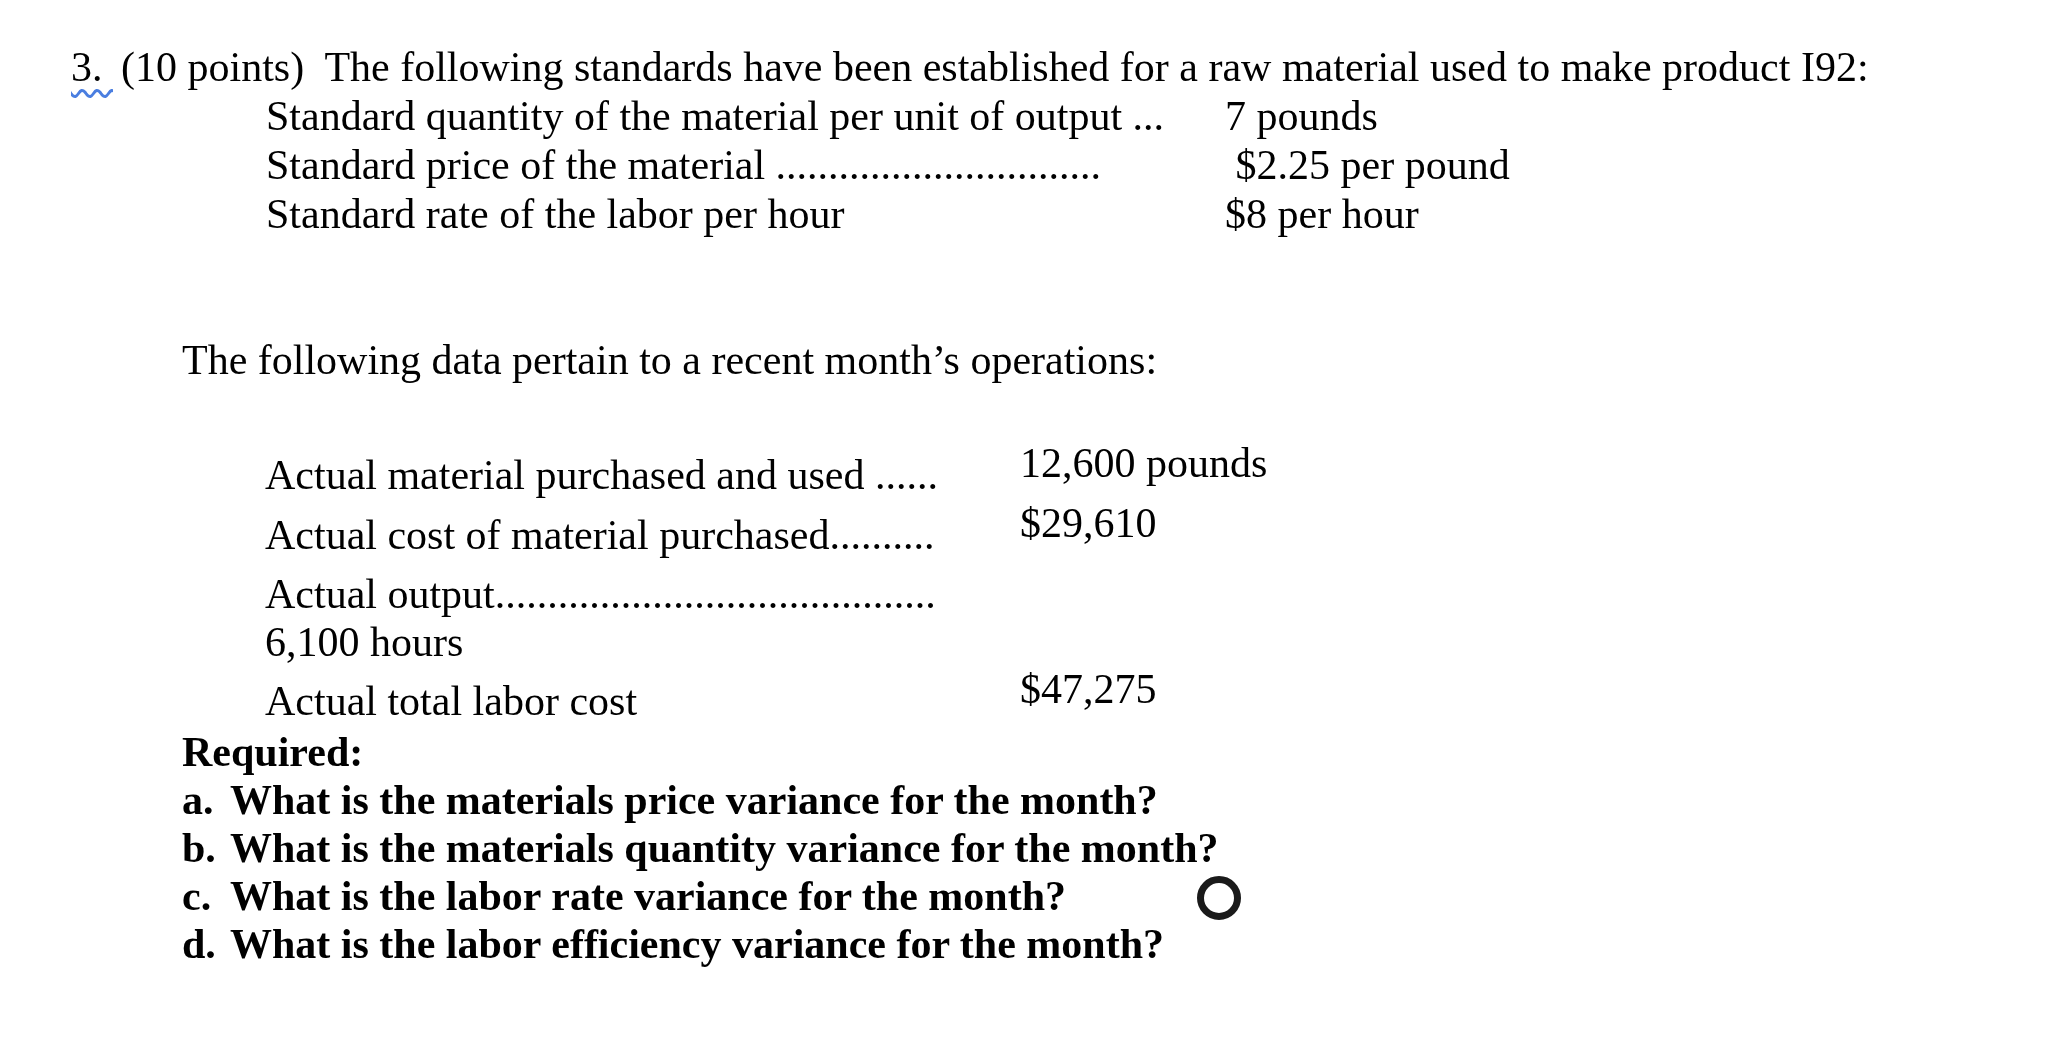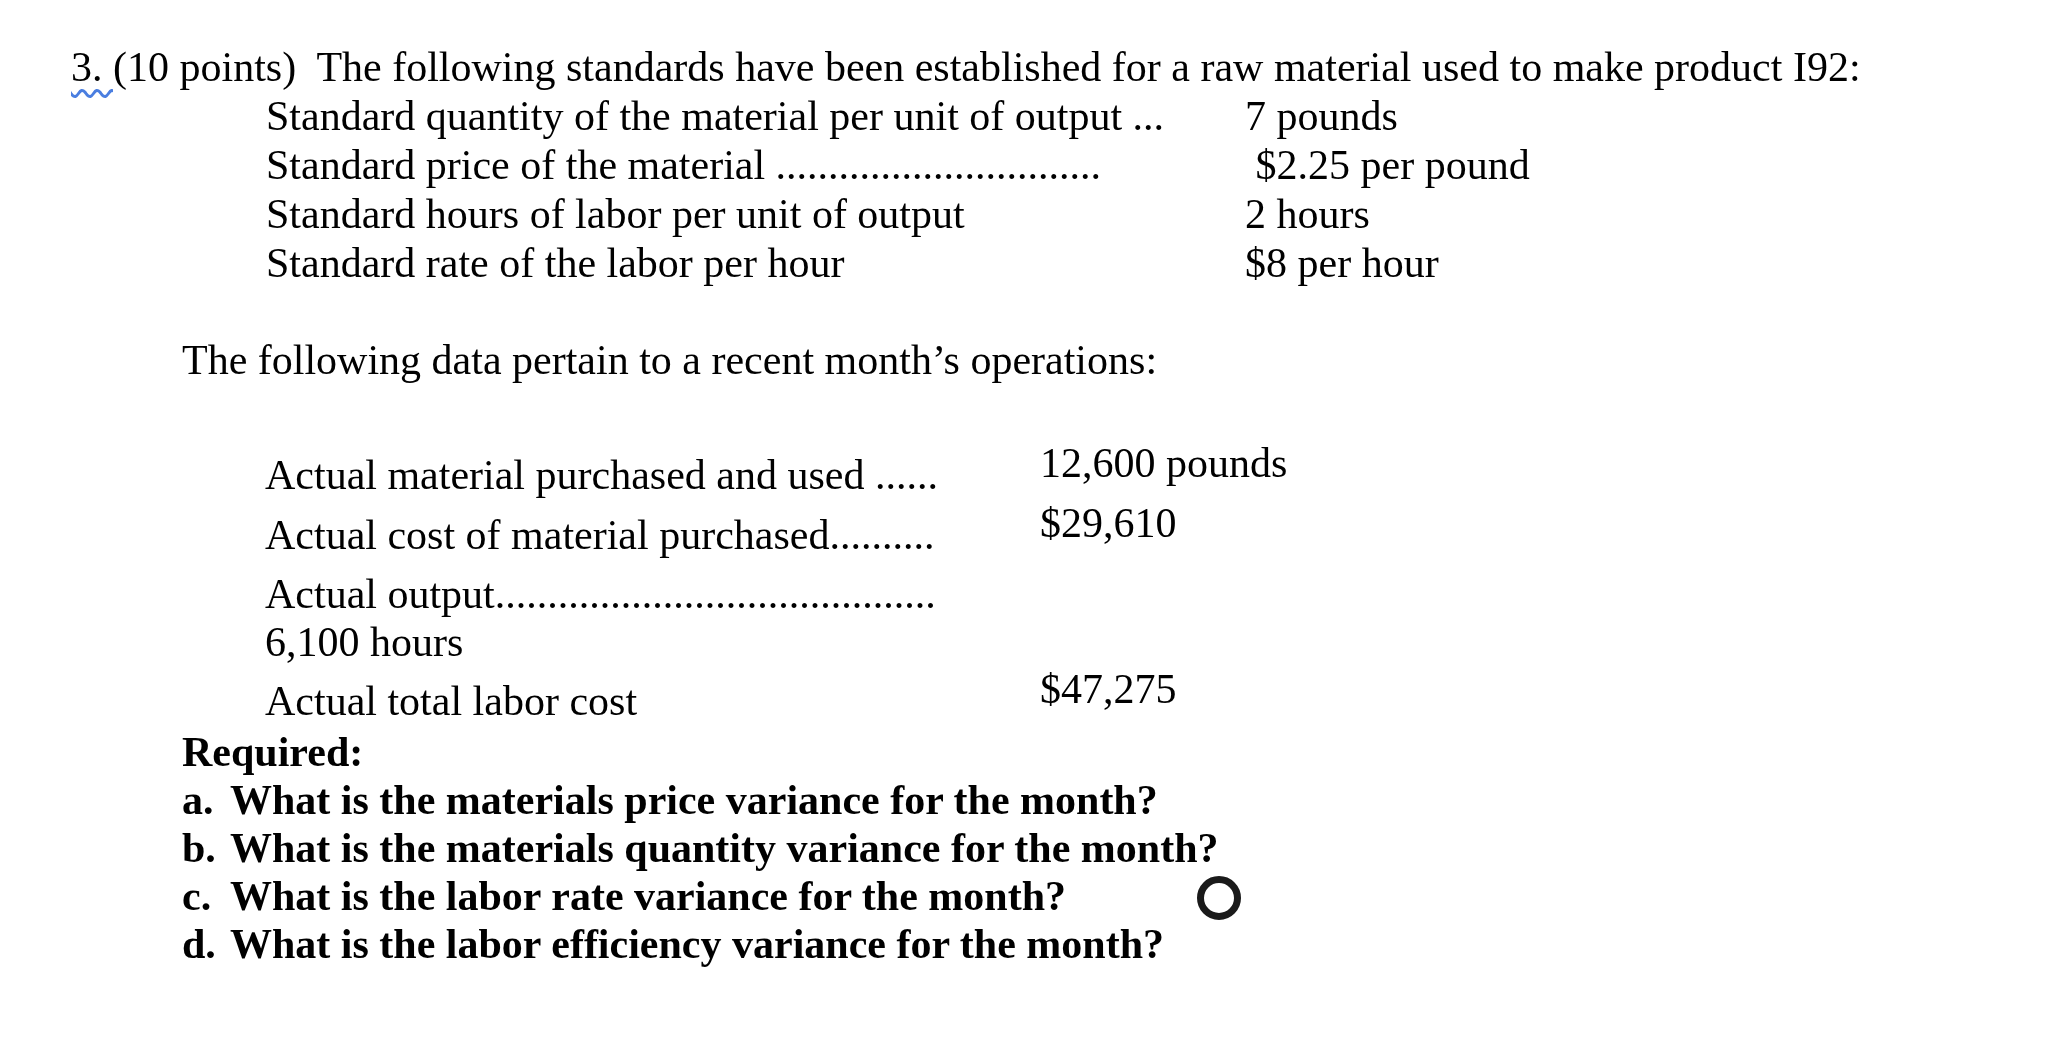--- a/index.html
+++ b/index.html
@@ -16,24 +16,24 @@
 
   
   .heading { left: 50px; top: -5px; line-height: 48px; white-space: pre; }
   .heading .number {
     text-decoration: underline;
     text-decoration-style: wavy;
     text-decoration-color: var(--squiggle, #4a7ee0);
     text-decoration-thickness: 3px;
     text-underline-offset: 8px;
   }
-  .heading .rest { margin-left: 0; }
+  .heading .rest { margin-left: 8px; }
 
   
-  .leader-table .row { display: flex; gap: 20px; }
+  .leader-table .row { display: flex; }
   .leader-table .lbl { flex: none; overflow: hidden; white-space: pre; }
   .leader-table .val { white-space: pre; }
 
   .standards { left: 266px; top: 92px; line-height: 49px; }
   .standards .lbl { width: 959px; }
 
   .intro2 { left: 182px; top: 336px; line-height: 48px; }
 
   .actuals { left: 265px; top: 440px; line-height: 47.5px; }
   .actuals .lbl { width: 755px; margin-top: 12px; }
@@ -60,24 +60,20 @@
 </div>
 
 <div class="abs leader-table standards">
   <div class="row">
     <span class="lbl">Standard quantity of the material per unit of output ...</span>
     <span class="val">7 pounds</span>
   </div>
   <div class="row">
     <span class="lbl">Standard price of the material ...............................</span>
     <span class="val"> $2.25 per pound</span>
-  </div>
-  <div class="row">
-    <span class="lbl">Standard hours of labor per unit of output</span>
-    <span class="val">2 hours</span>
   </div>
   <div class="row">
     <span class="lbl">Standard rate of the labor per hour</span>
     <span class="val">$8 per hour</span>
   </div>
 </div>
 
 <div class="abs intro2">The following data pertain to a recent month’s operations:</div>
 
 <div class="abs leader-table actuals">

